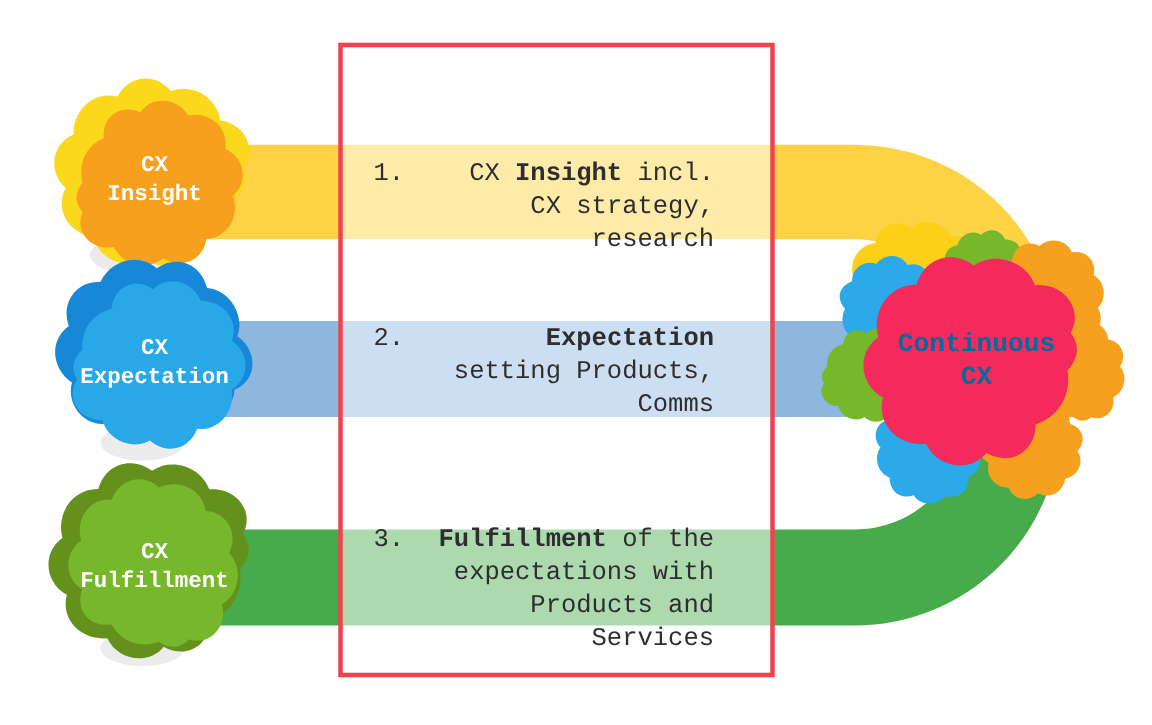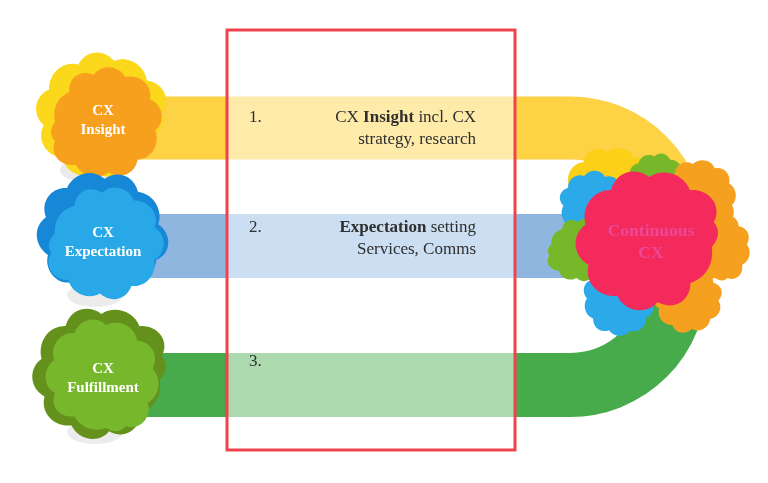--- a/index.html
+++ b/index.html
@@ -1,35 +1,35 @@
 <!DOCTYPE html>
 <html><head>
 <meta charset="utf-8">
 <style>
   html,body{margin:0;padding:0;background:#ffffff;}
   #stage{
     position:relative;
     width:768px;height:483px;
     background:#ffffff;
     overflow:hidden;
-    font-family:Liberation Serif, serif;
+    font-family:Liberation Mono, monospace;
   }
   #shapes{position:absolute;left:0;top:0;}
   .blob-label{
     position:absolute;
     color:#ffffff;
     font-weight:bold;
     text-align:center;
     font-size:15px;
     line-height:19px;
     z-index:3;
   }
   .hub-label{
     position:absolute;
-    color:#ec4899;
+    color:#0369a1;
     font-weight:bold;
     text-align:center;
     font-size:17.5px;
     line-height:22px;
     z-index:3;
   }
   .step{
     position:absolute;
     display:flex;
     color:#2e2e2e;
@@ -113,20 +113,21 @@
     <div>CX</div>
   </div>
 
   <div class="step" style="left:249px;top:106px;">
     <span class="num">1.</span>
     <span class="txt"><span>CX </span><b>Insight</b><span> incl. CX strategy, research</span></span>
   </div>
 
   <div class="step" style="left:249px;top:216px;">
     <span class="num">2.</span>
-    <span class="txt"><span></span><b>Expectation</b><span> setting Services, Comms</span></span>
+    <span class="txt"><span></span><b>Expectation</b><span> setting Products, Comms</span></span>
   </div>
 
   <div class="step" style="left:249px;top:350px;">
     <span class="num">3.</span>
+    <span class="txt"><span></span><b>Fulfillment</b><span> of the expectations with Products and Services</span></span>
   </div>
 
 </div>
 
 </body></html>

